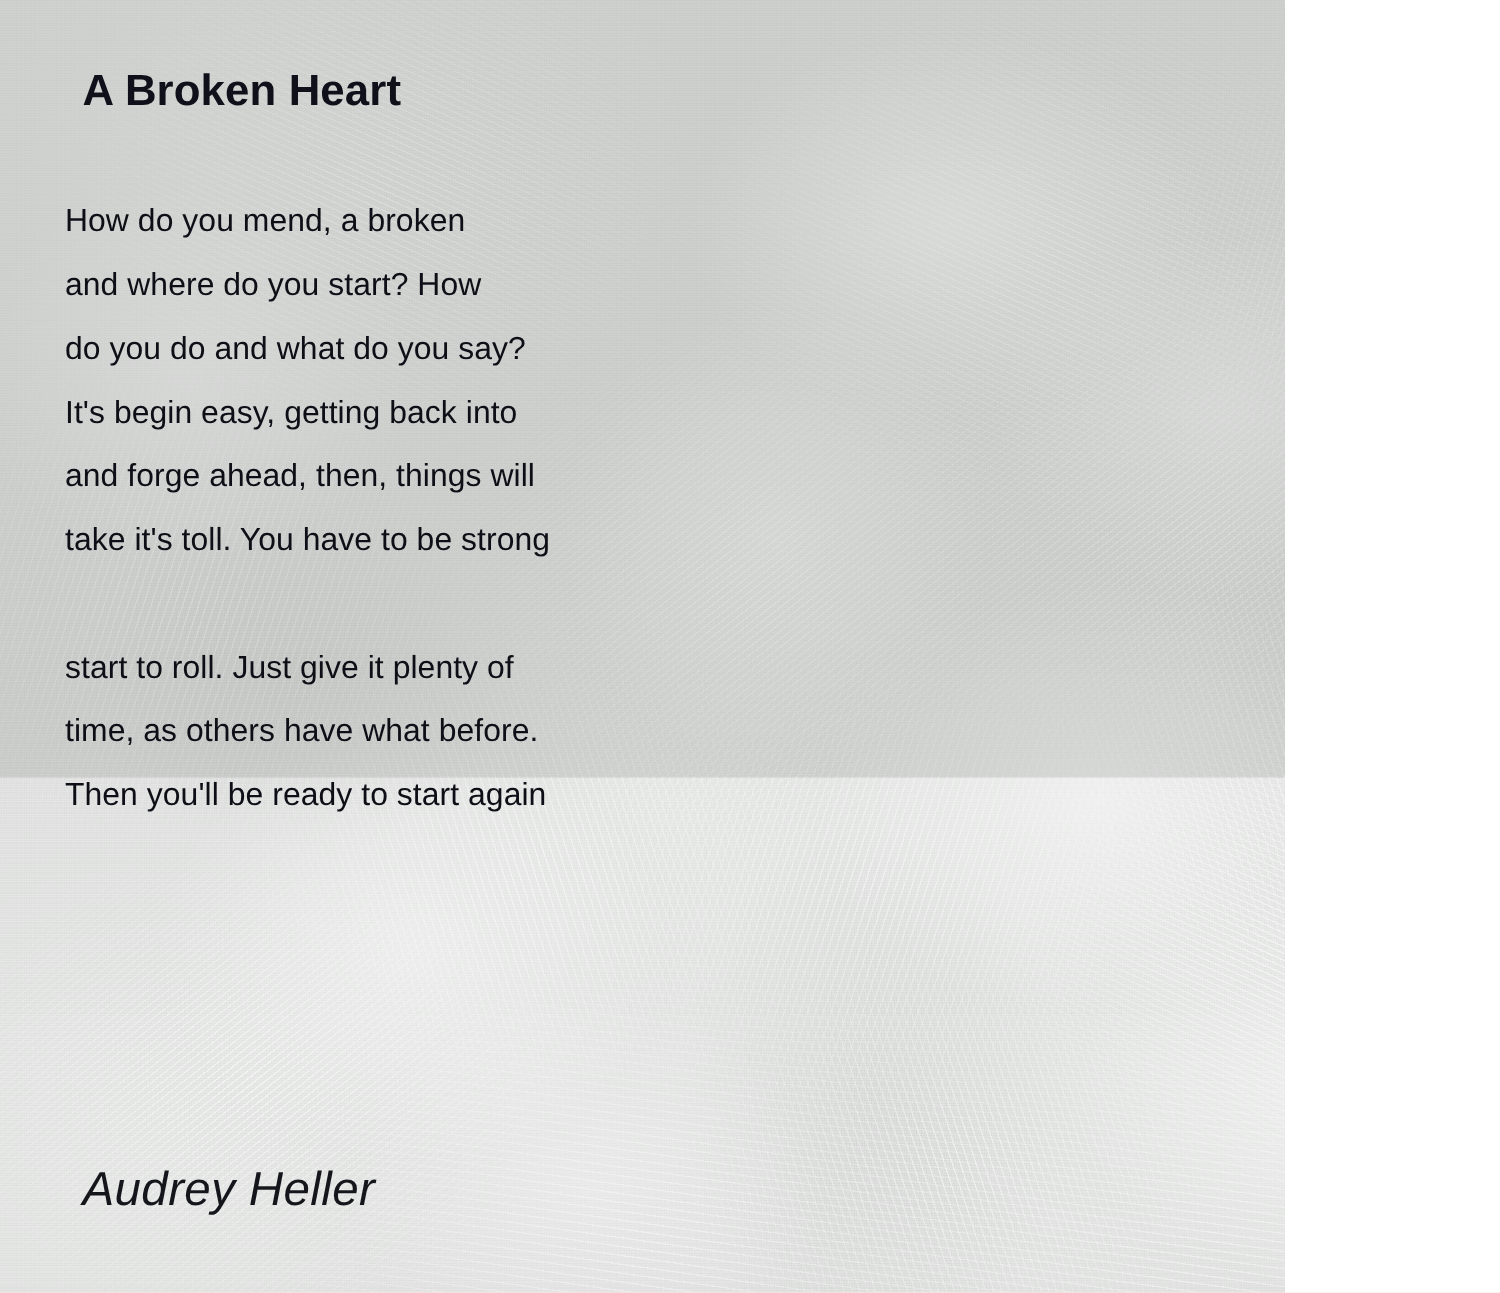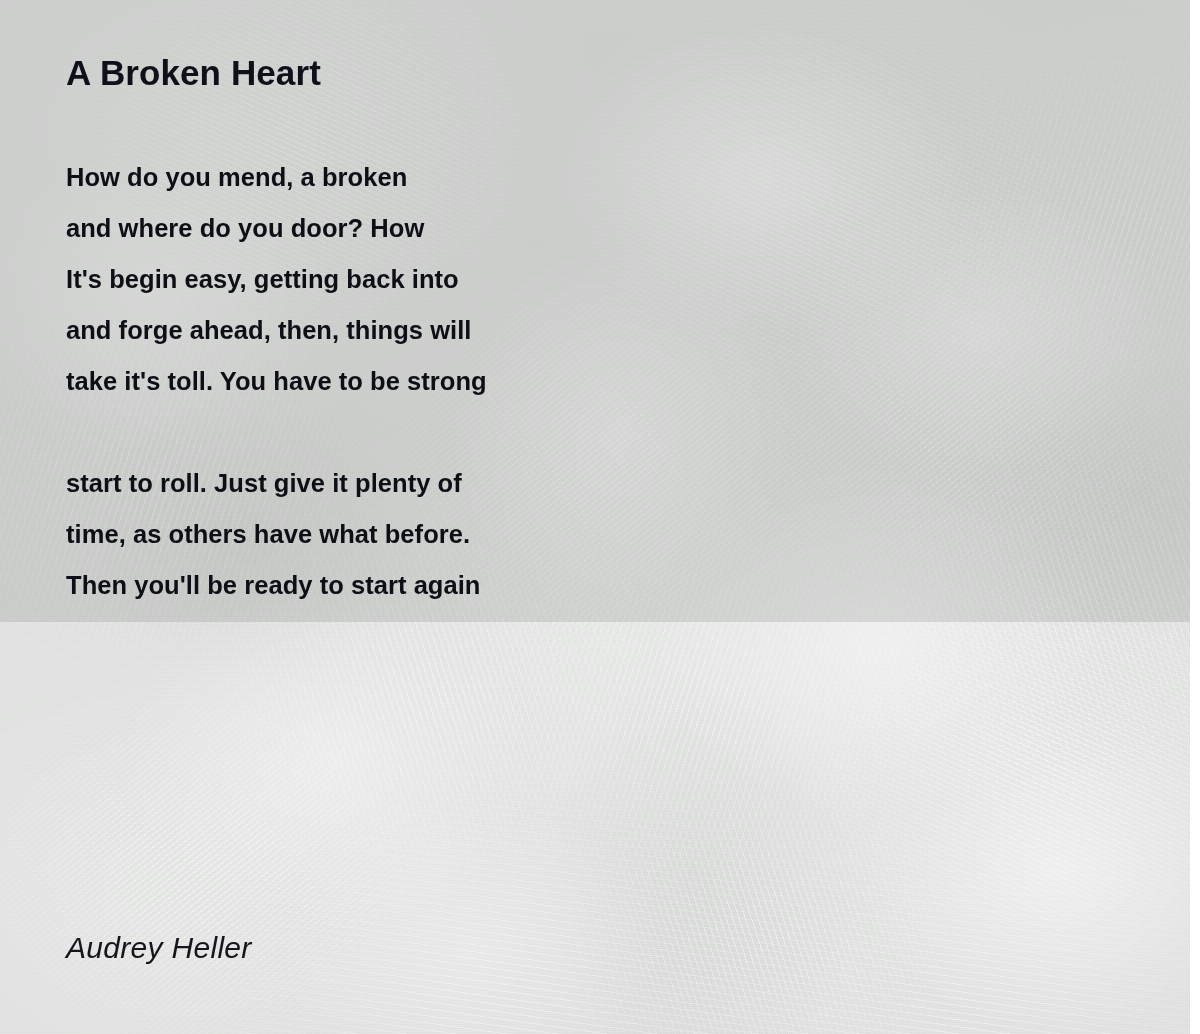--- a/index.html
+++ b/index.html
@@ -4,21 +4,21 @@
 <title>A Broken Heart - Poem</title>
 <style>
   html, body {
     margin: 0;
     padding: 0;
     background: #ffffff;
   }
 
   #poem-card {
     position: relative;
-    width: 1190px;
+    width: 1028px;
     height: 1034px;
     overflow: hidden;
     background-color: #fca5a5;
     font-family: "Liberation Sans", sans-serif;
     -webkit-font-smoothing: antialiased;
   }
 
   
   .bg-layer {
     position: absolute;
@@ -148,45 +148,45 @@
     font-size: 35px;
     font-weight: bold;
     color: #10101a;
     letter-spacing: .1px;
     line-height: 1.2;
     white-space: nowrap;
   }
 
   .poem-body {
     position: absolute;
-    left: 66px;
+    left: 52px;
     top: 152px;
     width: 620px;
     font-size: 25.5px;
-    font-weight: bold;
+    font-weight: normal;
     color: #0e0e16;
     line-height: 51px;
     letter-spacing: .05px;
   }
 
   .poem-line {
     display: block;
     white-space: nowrap;
   }
 
   .stanza-gap {
     display: block;
     height: 51px;
   }
 
   .poem-author {
     position: absolute;
     left: 66px;
     top: 931px;
-    font-size: 30px;
+    font-size: 38px;
     font-weight: normal;
     font-style: italic;
     color: #15151c;
     white-space: nowrap;
     letter-spacing: .3px;
   }
 </style>
 </head>
 <body>
 
@@ -202,21 +202,22 @@
   <div class="bg-layer bg-grain"></div>
 
   <div class="tone-band" id="tone-band" style="top: 0px; height: 622px; background: rgba(96, 98, 96, 0.17);"></div>
 
   <div class="text-layer">
 
     <h1 class="poem-title">A Broken Heart</h1>
 
     <div class="poem-body" id="poem-body">
         <span class="poem-line">How do you mend, a broken</span>
-        <span class="poem-line">and where do you door? How</span>
+        <span class="poem-line">and where do you start? How</span>
+        <span class="poem-line">do you do and what do you say?</span>
         <span class="poem-line">It's begin easy, getting back into</span>
         <span class="poem-line">and forge ahead, then, things will</span>
         <span class="poem-line">take it's toll. You have to be strong</span>
         <span class="stanza-gap"></span>
         <span class="poem-line">start to roll. Just give it plenty of</span>
         <span class="poem-line">time, as others have what before.</span>
         <span class="poem-line">Then you'll be ready to start again</span>
       </div>
 
     <div class="poem-author">Audrey Heller</div>

